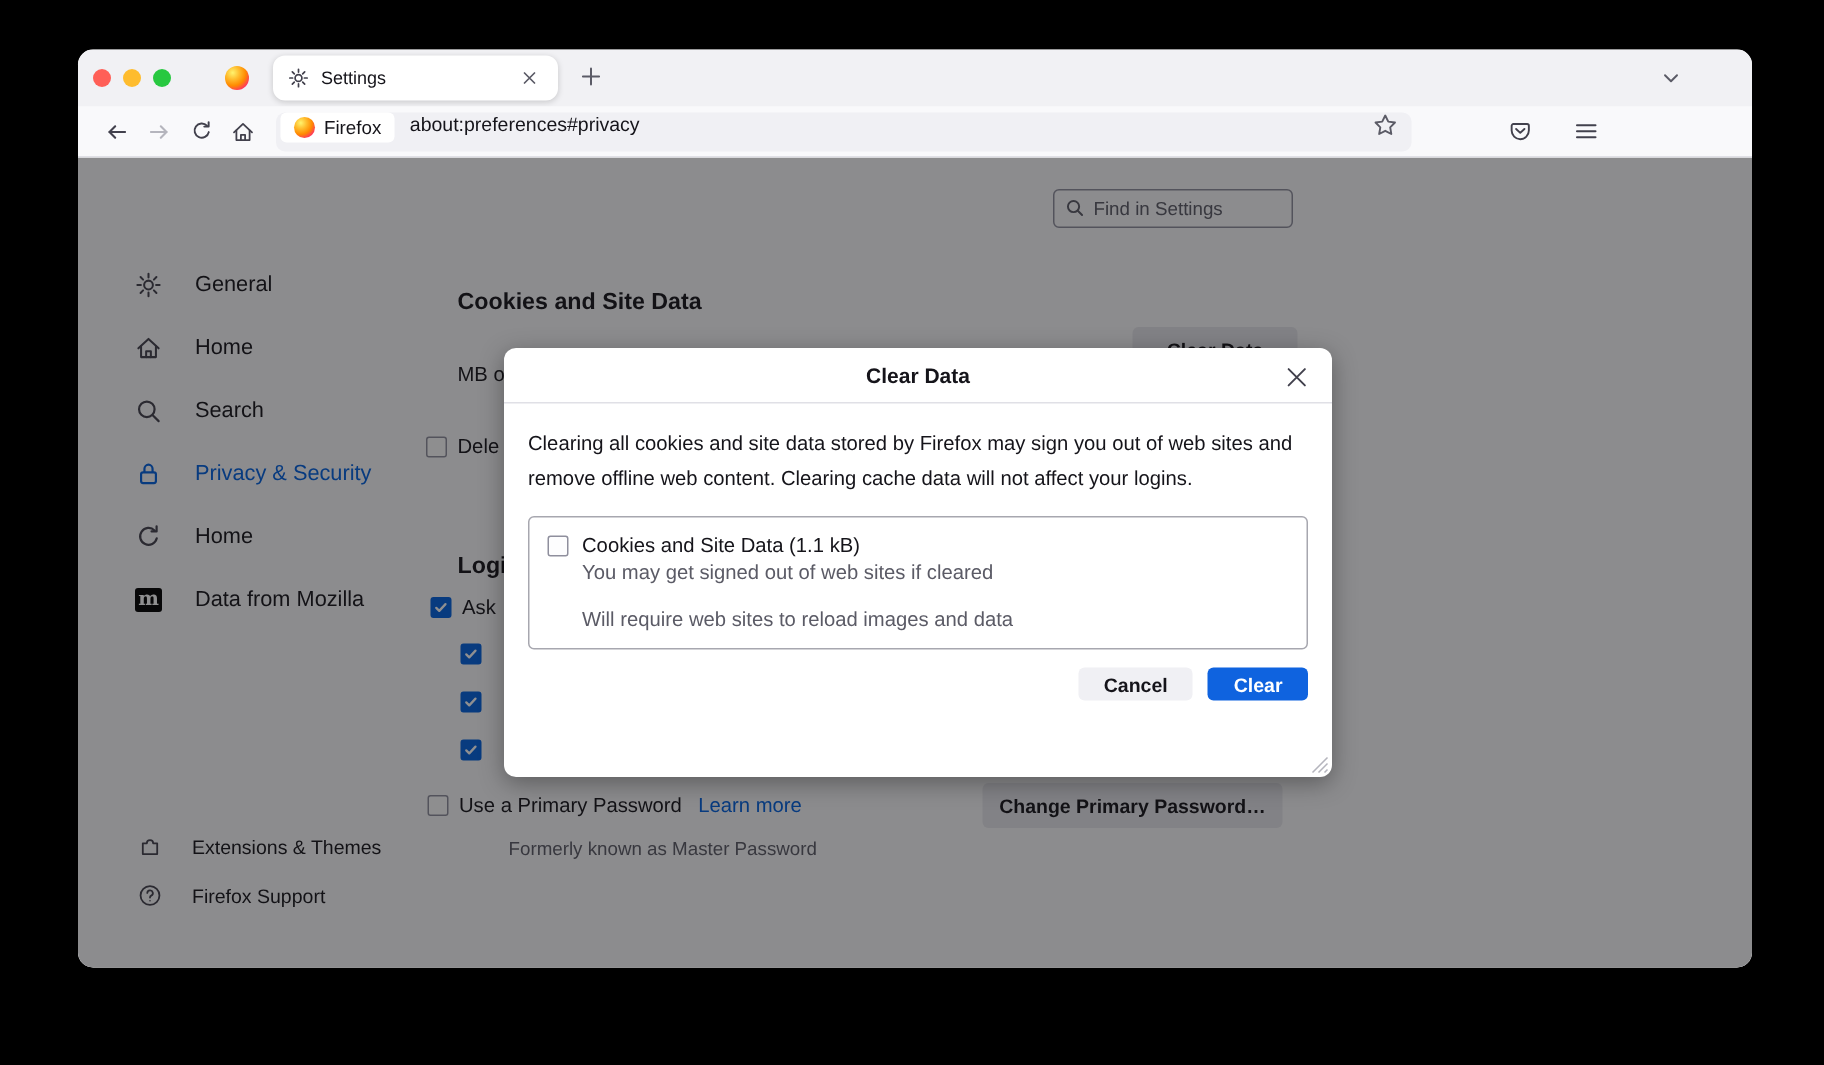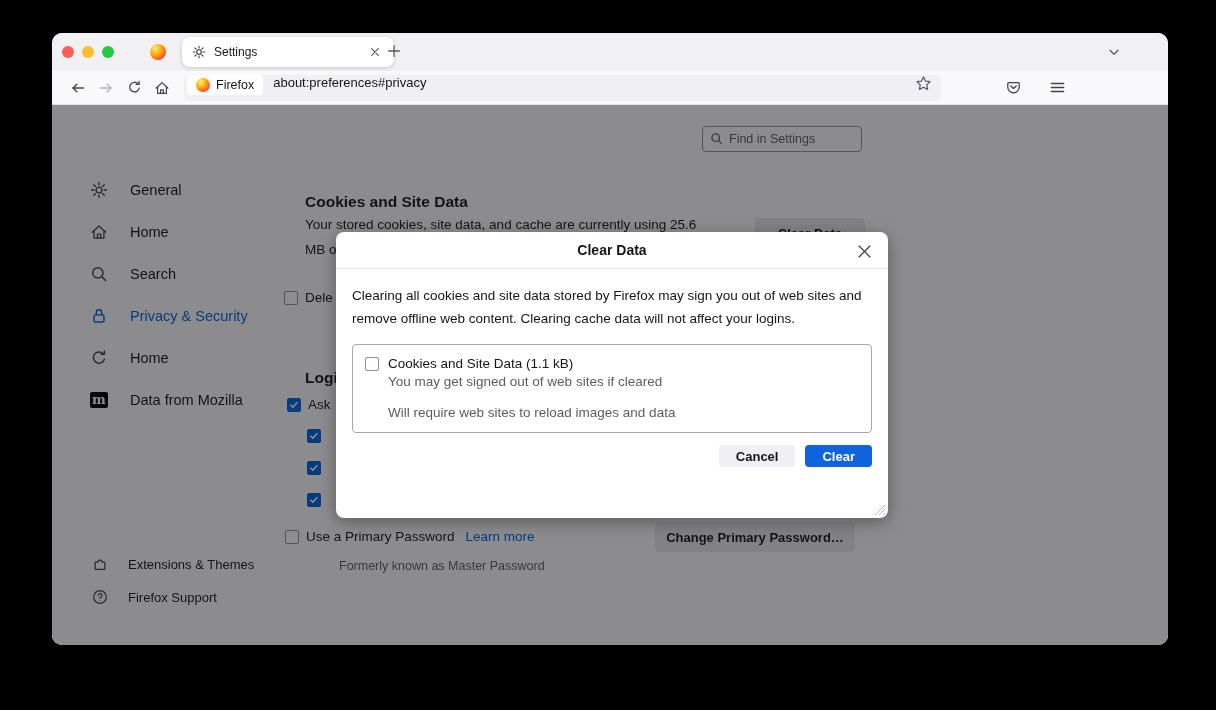--- a/index.html
+++ b/index.html
@@ -17,21 +17,21 @@
   .traffic { position:absolute; top:13px; width:12px; height:12px; border-radius:50%; }
   .t-red { left:10px; background:#ff5f57; }
   .t-yellow { left:30px; background:#febc2e; }
   .t-green { left:50px; background:#28c840; }
   .fx-logo {
     display:inline-block; width:16px; height:16px; border-radius:50%;
     background:radial-gradient(circle at 32% 28%, #fff36e 0%, #ffbd2e 28%, #ff8a00 55%, #ff2f66 80%, #b5007f 100%);
   }
   .app-logo { position:absolute; left:98px; top:11px; }
   .tab {
-    position:absolute; left:130px; top:4px; width:212px; height:30px;
+    position:absolute; left:130px; top:4px; width:190px; height:30px;
     background:#fff; border-radius:8px; box-shadow:0 1px 4px rgba(0,0,0,.18);
     display:flex; align-items:center; padding:0 10px; gap:8px;
   }
   .tab-title { font-size:12px; color:#15141a; flex:1; }
   .tab-close { display:flex; align-items:center; justify-content:center; width:18px; height:18px; border-radius:4px; color:#5b5b66; background:transparent; border:none; }
   .newtab-btn { position:absolute; left:334px; top:10px; width:18px; height:18px; color:#5b5b66; }
   .tabs-chevron { position:absolute; right:46px; top:11px; width:16px; height:16px; color:#5b5b66; }
   .icon-svg { display:block; }
 
   
@@ -275,21 +275,20 @@
 
       <input class="find-input" type="text" placeholder="Find in Settings" style="">
       <span class="find-icon">
         <svg class="icon-svg" width="13" height="13" viewBox="0 0 16 16" fill="none" stroke="currentColor" stroke-width="1.6" stroke-linecap="round">
             <circle cx="7" cy="7" r="4.6"></circle>
             <path d="m10.5 10.5 3.5 3.5"></path>
           </svg>
       </span>
 
       <div class="section-title" style="left:253px; top:88px;">Cookies and Site Data</div>
-      <div class="body-text" style="left:253px; top:112px;">Your stored cookies, site data, and cache are currently using 25.6</div>
       <div class="body-text" style="left:253px; top:137px;">MB of d</div>
       <button class="gray-btn" style="left:703px; top:113px; width:110px; height:30px;">Clear Data</button>
 
       <div class="row" style="left:232px; top:185px;">
         <span class="cb"></span>
         <span class="body-text" style="position:static">Dele</span>
       </div>
 
       <div class="section-title" style="left:253px; top:264px;">Login</div>
       <div class="row" style="left:235px; top:292px;justify-content:space-between;">

